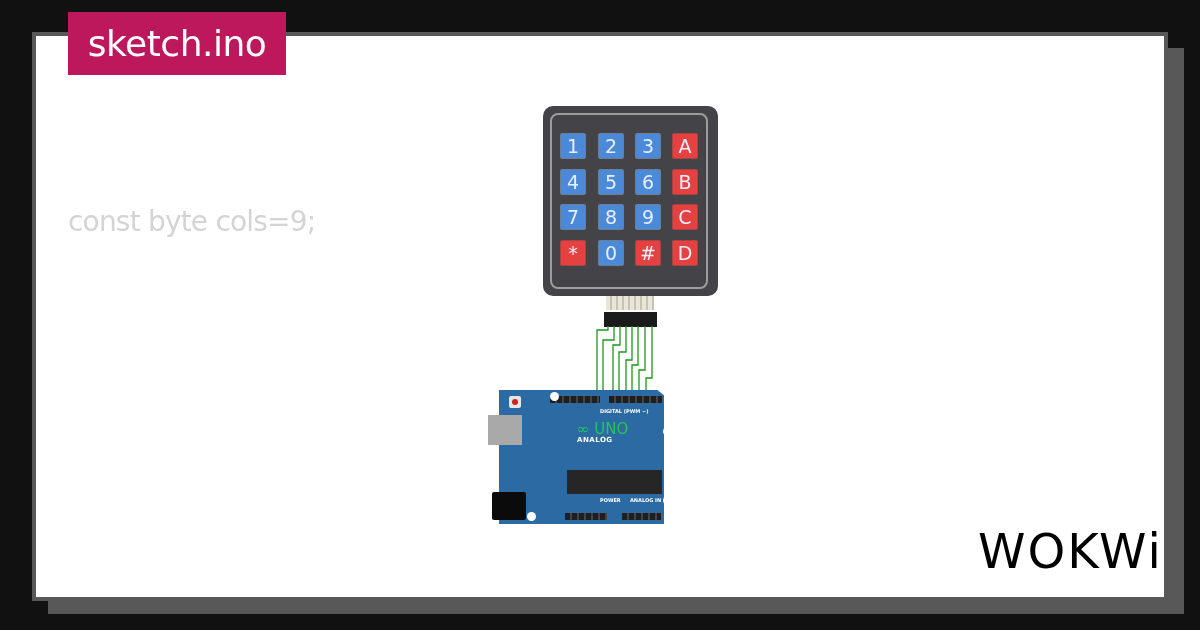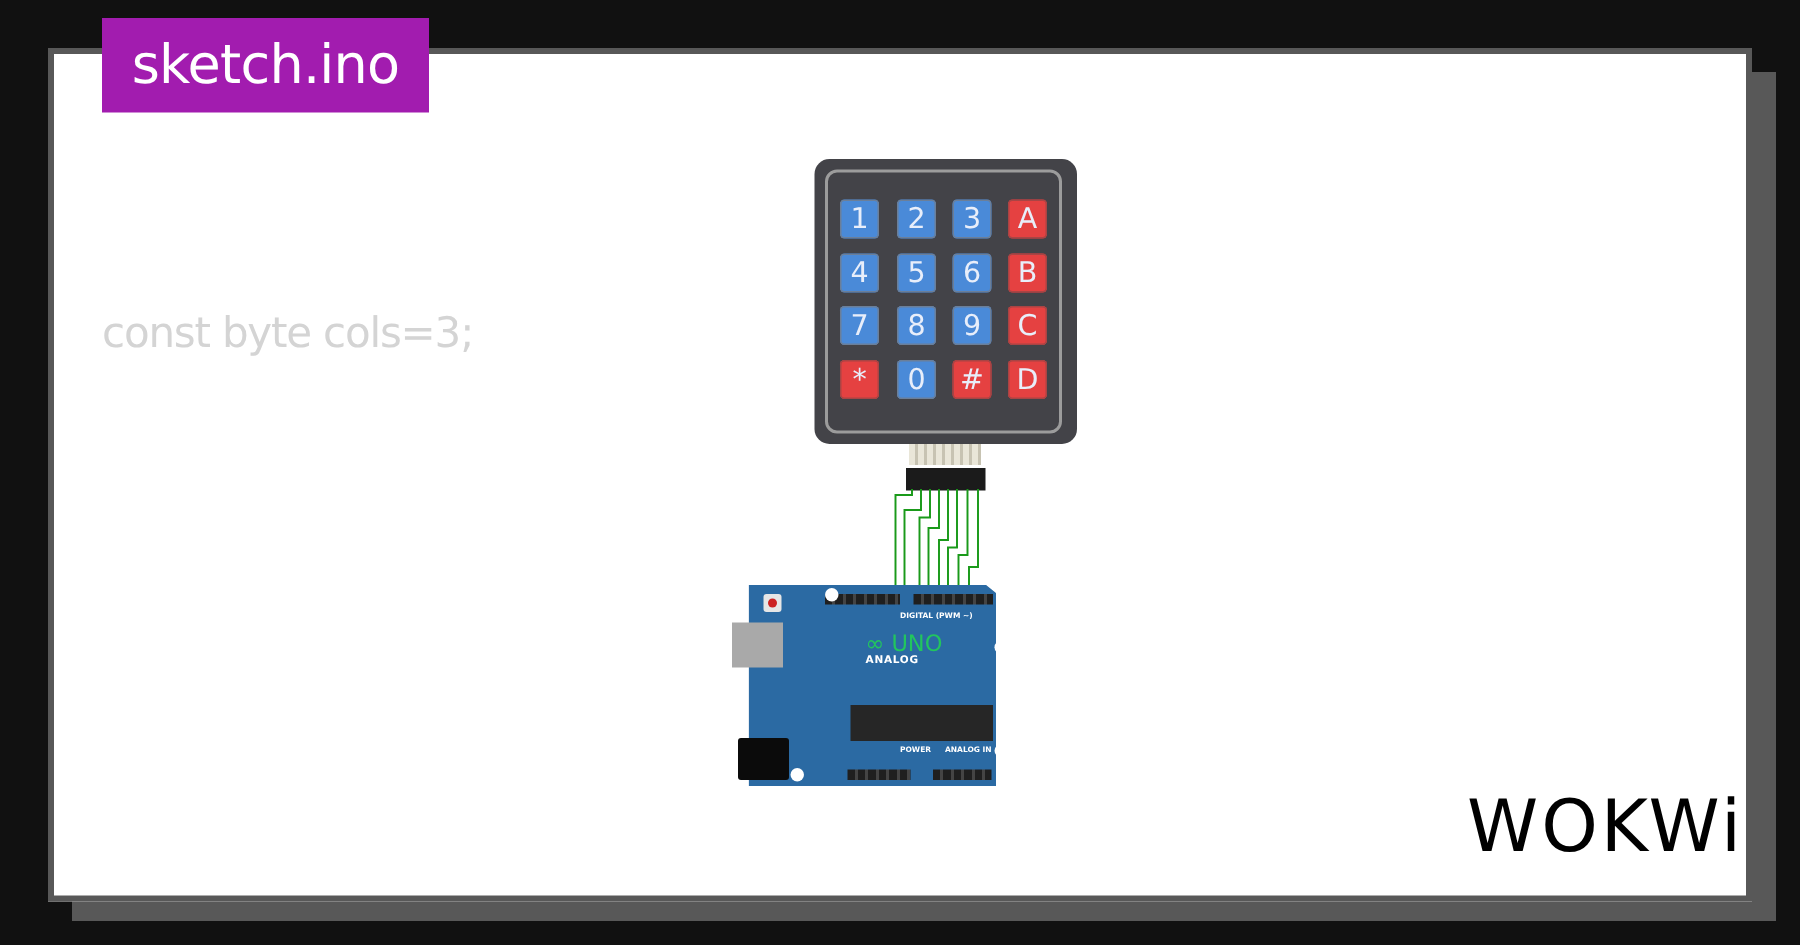--- a/index.html
+++ b/index.html
@@ -9,21 +9,21 @@
   }
   .shadow {
     position:absolute; left:48px; top:48px; width:1136px; height:566px; background:#585858;
   }
   .panel {
     position:absolute; left:32px; top:32px; width:1128px; height:561px;
     background:#ffffff; border:4px solid #585858; box-sizing:content-box;
   }
   .tab {
     position:absolute; left:68px; top:12px; width:218px; height:63px;
-    background:#a21caf; color:#ffffff; font-size:36px; line-height:63px;
+    background:#be185d; color:#ffffff; font-size:36px; line-height:63px;
     text-align:center; font-family:"DejaVu Sans", sans-serif; letter-spacing:-0.5px;
   }
   .code {
     position:absolute; left:68px; top:102px; color:#d4d4d4; font-size:28px;
     line-height:48.2px; white-space:pre; font-family:"DejaVu Sans", sans-serif;
     letter-spacing:-0.8px;
   }
   .code div { height:48.2px; }
 
   
@@ -76,21 +76,21 @@
   }
 </style>
 </head>
 <body>
 
 <div class="shadow"></div>
 <div class="panel"></div>
 <div class="tab">sketch.ino</div>
 
 <div class="code">
-  <div>const byte cols=3;</div>
+  <div>const byte cols=9;</div>
   
   
   
   
   
   
   
 </div>
 
 <div class="keypad">

